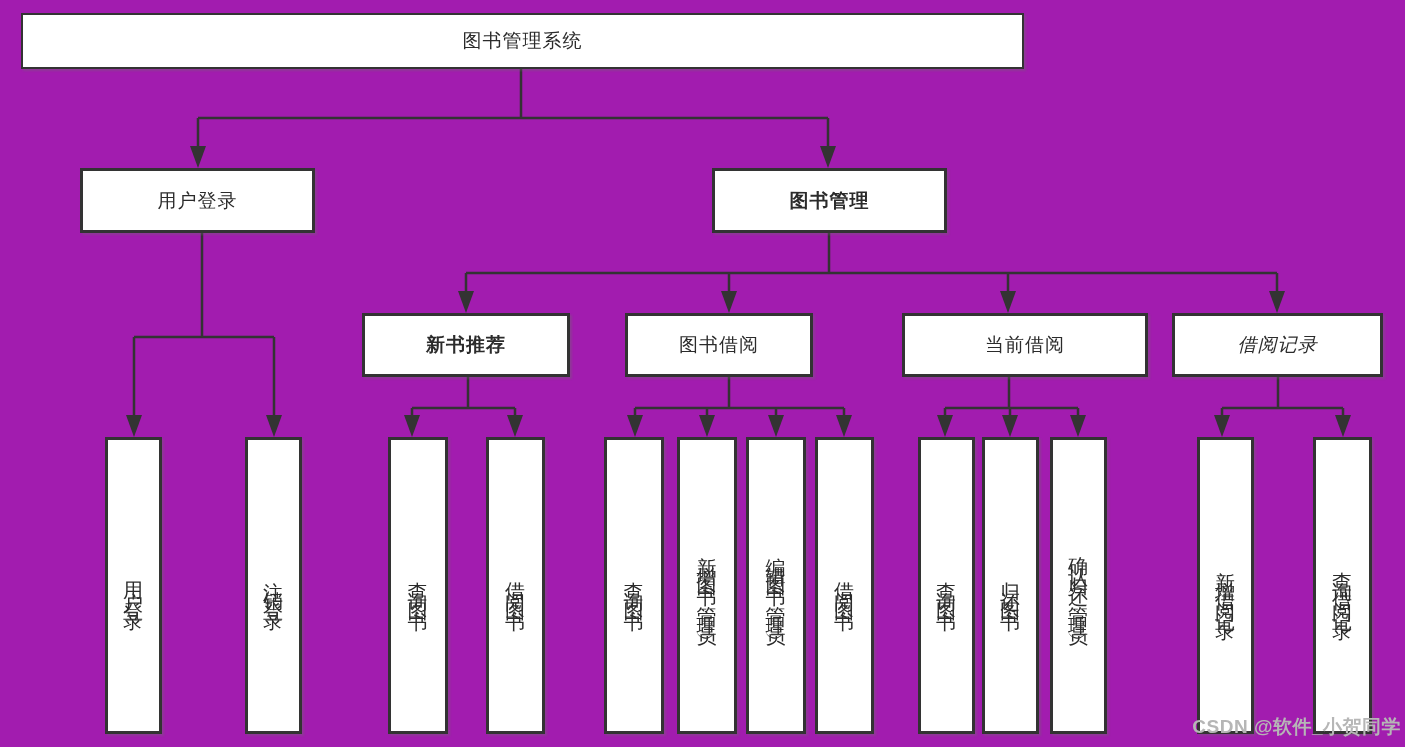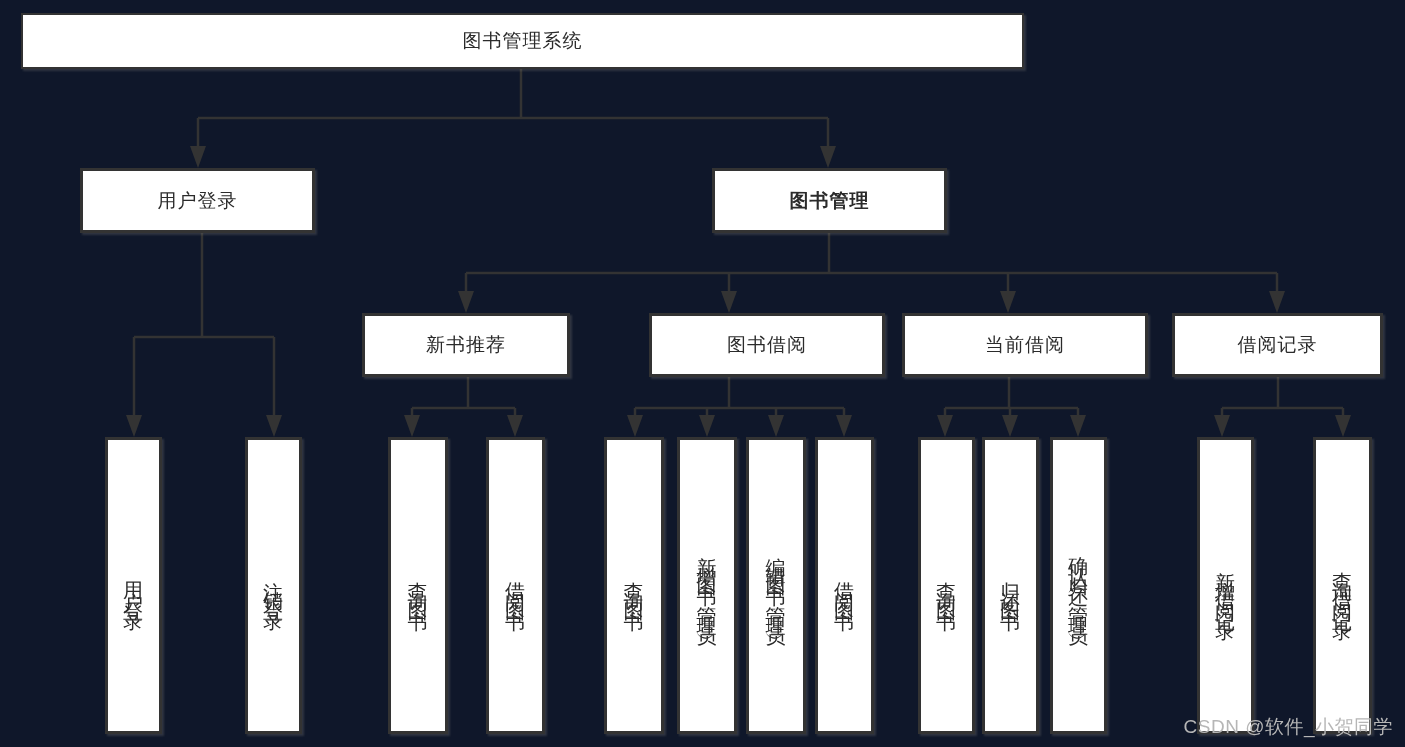--- a/index.html
+++ b/index.html
@@ -1,20 +1,20 @@
 <!DOCTYPE html>
 <html><head>
 <meta charset="utf-8">
 <style>
   html, body { margin: 0; padding: 0; background: #ffffff; }
   .stage {
     position: relative;
     width: 1405px;
     height: 747px;
-    background: #0f172a;
+    background: #a21caf;
     font-family: "Liberation Sans", sans-serif;
     overflow: hidden;
   }
   .connectors {
     position: absolute;
     left: 0; top: 0;
     width: 1405px; height: 747px;
   }
   .box {
     position: absolute;
@@ -36,27 +36,28 @@
   .vlabel {
     writing-mode: vertical-rl;
     text-orientation: mixed;
     font-size: 20px;
     letter-spacing: 10px;
     line-height: 1;
     white-space: nowrap;
   }
   .watermark {
     position: absolute;
-    right: 12px;
+    right: 4px;
     top: 714px;
     font-size: 19px;
     color: #b6b6b6;
     letter-spacing: 0.5px;
     white-space: nowrap;
     z-index: 5;
+    font-weight: bold;
   }
 </style>
 </head>
 <body>
 
 <div class="stage">
 
   <svg class="connectors" viewBox="0 0 1405 747" xmlns="http://www.w3.org/2000/svg">
     <g stroke="#333333" stroke-width="2.5" fill="none">
       <path d="M521 69 V118 M198 118 H828 M198 118 V160 M828 118 V160"></path>
@@ -94,30 +95,30 @@
     <span class="hlabel">图书管理系统</span>
   </div>
 
   <div class="box lvl2" style="left:80px;width:235px;">
     <span class="hlabel">用户登录</span>
   </div>
   <div class="box lvl2" style="left:712px;width:235px;font-weight:bold;">
     <span class="hlabel">图书管理</span>
   </div>
 
-  <div class="box lvl3" style="left:362px;width:208px;">
+  <div class="box lvl3" style="left:362px;width:208px;font-weight:bold;">
     <span class="hlabel">新书推荐</span>
   </div>
-  <div class="box lvl3" style="left:649px;width:236px;">
+  <div class="box lvl3" style="left:625px;width:188px;">
     <span class="hlabel">图书借阅</span>
   </div>
   <div class="box lvl3" style="left:902px;width:246px;">
     <span class="hlabel">当前借阅</span>
   </div>
-  <div class="box lvl3" style="left:1172px;width:211px;">
+  <div class="box lvl3" style="left:1172px;width:211px;font-style:italic;">
     <span class="hlabel">借阅记录</span>
   </div>
 
   <div class="box leaf" style="left:105px;width:57px;">
     <span class="vlabel">用户登录</span>
   </div>
   <div class="box leaf" style="left:245px;width:57px;">
     <span class="vlabel">注销登录</span>
   </div>
 

